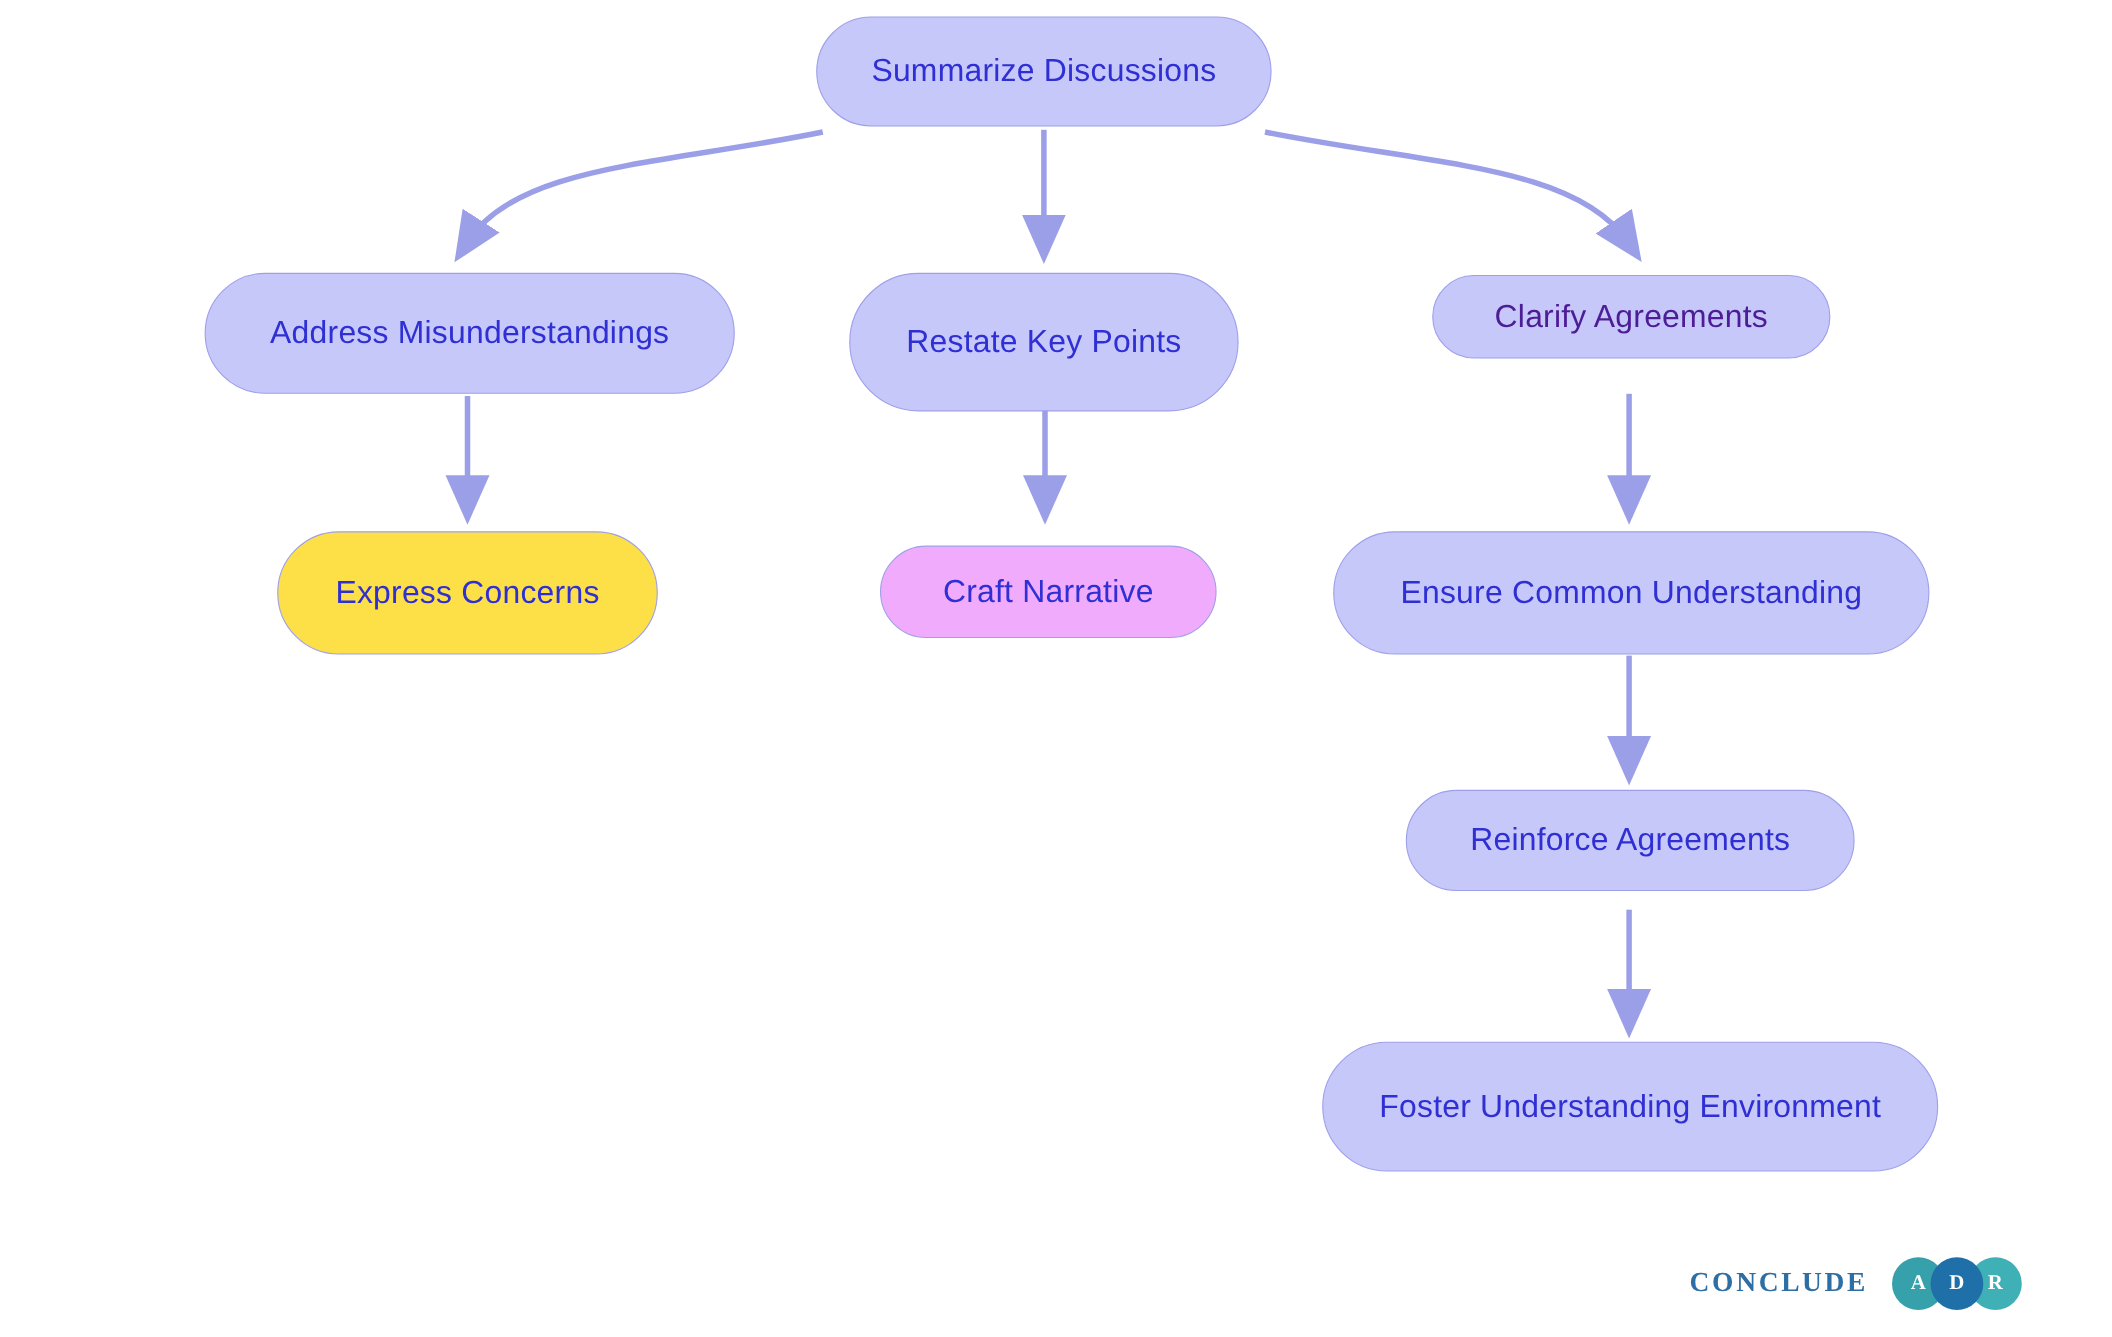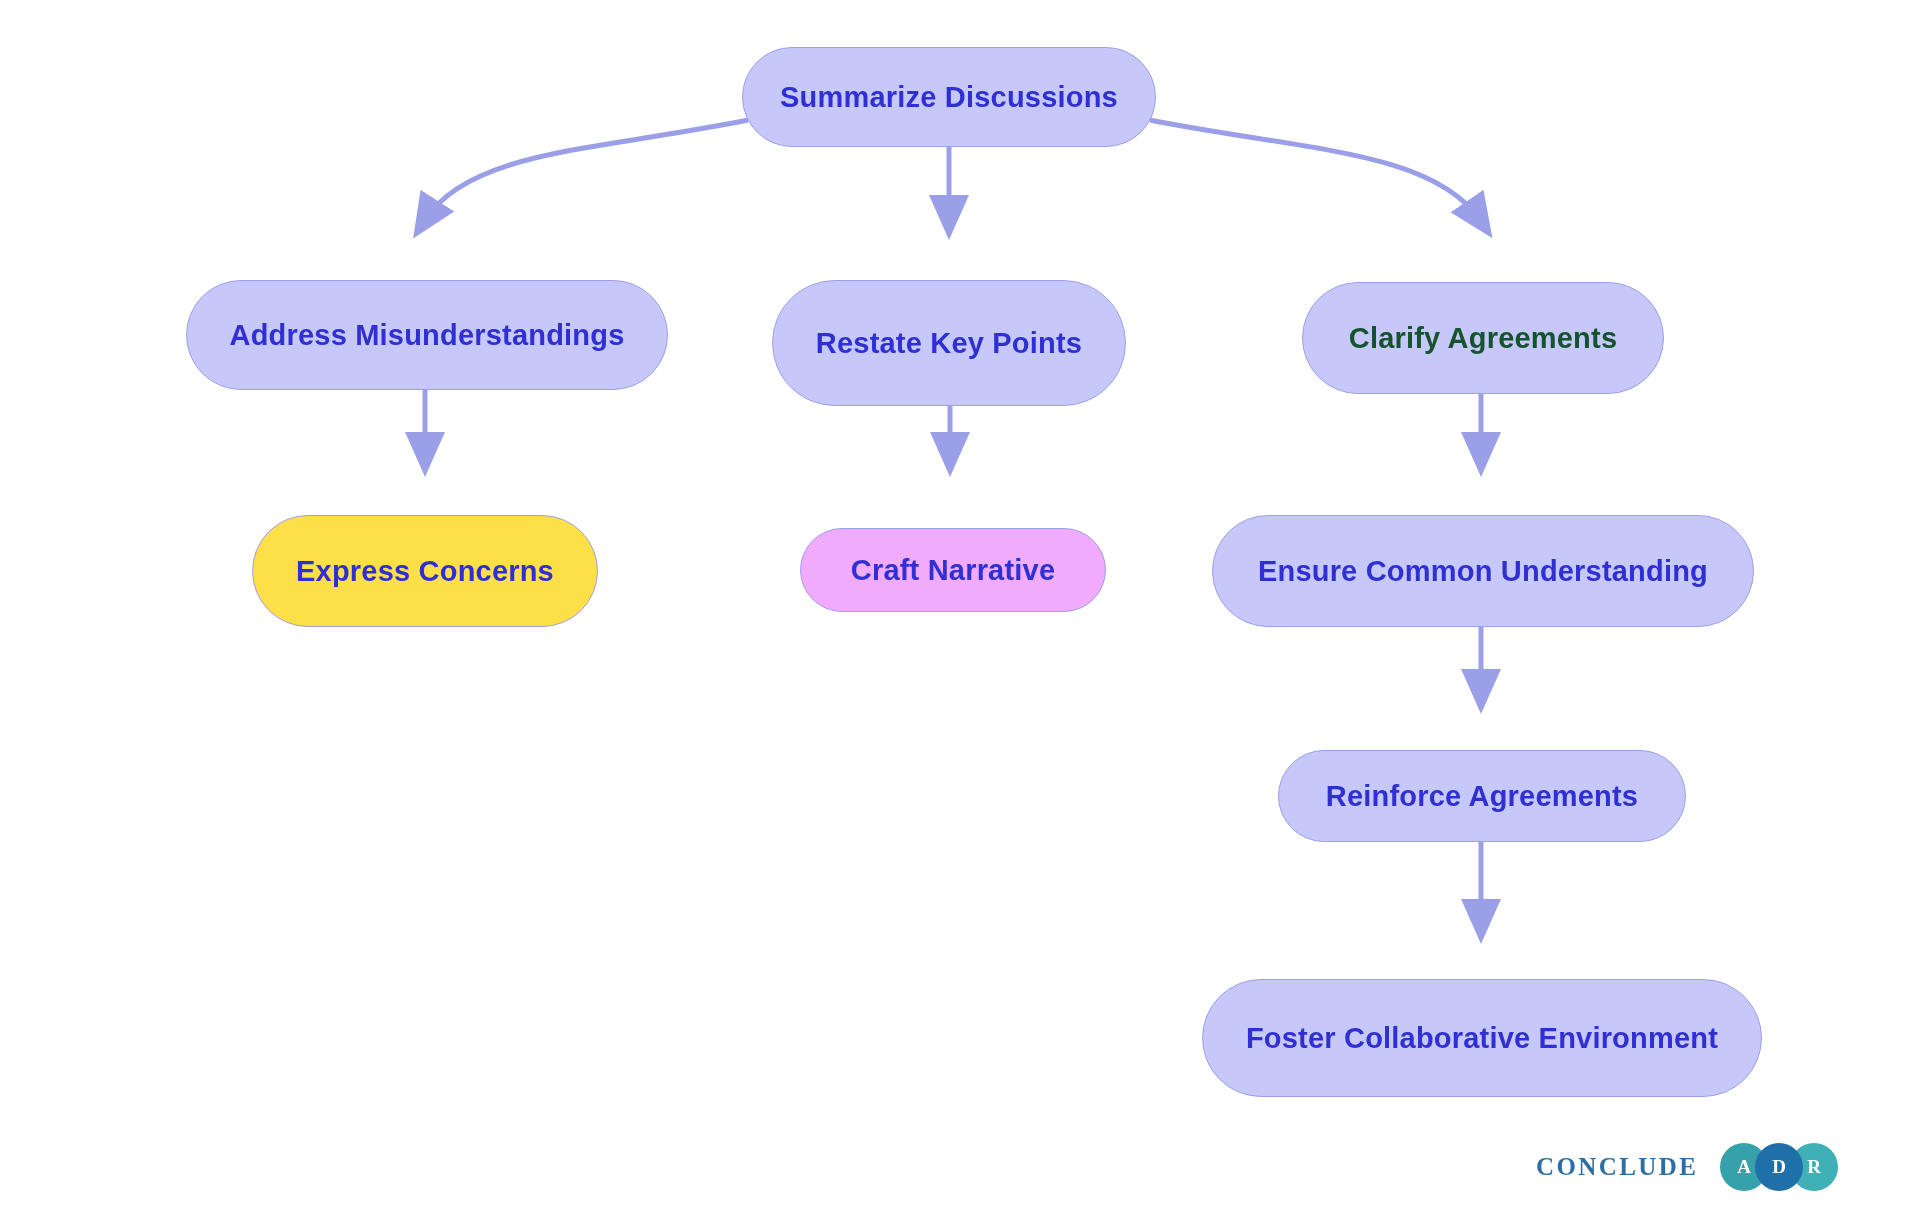--- a/index.html
+++ b/index.html
@@ -35,25 +35,24 @@
     box-sizing: border-box;
     background: #c6c8fa;
     border: 1.6px solid #9e9fe9;
     border-radius: 999px;
     display: flex;
     align-items: center;
     justify-content: center;
     color: #2f2fd4;
     font-family: "Liberation Sans", sans-serif;
     font-size: 29px;
-    font-weight: 700;
+    font-weight: 400;
     letter-spacing: 0.2px;
     white-space: nowrap;
     line-height: 1;
-    margin-top: 32px;
   }
   .node-label {
     display: block;
     padding: 0 22px;
   }
   
   #logo {
     position: absolute;
     display: flex;
     align-items: center;
@@ -125,42 +124,42 @@
   </div>
 
   <div class="node" id="node-address" style="left: 186px; top: 248px; width: 482px; height: 110px; background: rgb(198, 200, 250); border-color: rgb(158, 159, 233); color: rgb(47, 47, 212);">
     <span class="node-label">Address Misunderstandings</span>
   </div>
 
   <div class="node" id="node-restate" style="left: 772px; top: 248px; width: 354px; height: 126px; background: rgb(198, 200, 250); border-color: rgb(158, 159, 233); color: rgb(47, 47, 212);">
     <span class="node-label">Restate Key Points</span>
   </div>
 
-  <div class="node" id="node-clarify" style="left: 1302px; top: 250px; width: 362px; height: 112px; background: rgb(198, 200, 250); border-color: rgb(158, 159, 233); color: #14532d;">
+  <div class="node" id="node-clarify" style="left: 1302px; top: 250px; width: 362px; height: 76px; background: rgb(198, 200, 250); border-color: rgb(158, 159, 233); color: #4c1d95;">
     <span class="node-label">Clarify Agreements</span>
   </div>
 
   <div class="node" id="node-express" style="left: 252px; top: 483px; width: 346px; height: 112px; background: #fde047; border-color: rgb(158, 159, 233); color: rgb(47, 47, 212);">
     <span class="node-label">Express Concerns</span>
   </div>
 
   <div class="node" id="node-craft" style="left: 800px; top: 496px; width: 306px; height: 84px; background: #f0abfc; border-color: rgb(158, 159, 233); color: rgb(47, 47, 212);">
     <span class="node-label">Craft Narrative</span>
   </div>
 
   <div class="node" id="node-ensure" style="left: 1212px; top: 483px; width: 542px; height: 112px; background: rgb(198, 200, 250); border-color: rgb(158, 159, 233); color: rgb(47, 47, 212); align-items: center;">
     <span class="node-label">Ensure Common Understanding</span>
   </div>
 
   <div class="node" id="node-reinforce" style="left: 1278px; top: 718px; width: 408px; height: 92px; background: rgb(198, 200, 250); border-color: rgb(158, 159, 233); color: rgb(47, 47, 212);">
     <span class="node-label">Reinforce Agreements</span>
   </div>
 
   <div class="node" id="node-foster" style="left: 1202px; top: 947px; width: 560px; height: 118px; background: rgb(198, 200, 250); border-color: rgb(158, 159, 233); color: rgb(47, 47, 212);">
-    <span class="node-label">Foster Collaborative Environment</span>
+    <span class="node-label">Foster Understanding Environment</span>
   </div>
 
   <div id="logo" style="left: 1536px; top: 1143px;">
     <div id="logo-word" style="color: rgb(45, 110, 164);">CONCLUDE</div>
     <div id="logo-circles">
       <div class="logo-circle lc-0" style="background: rgb(54, 160, 171);">A</div>
       <div class="logo-circle lc-1" style="background: rgb(31, 111, 168);">D</div>
       <div class="logo-circle lc-2" style="background: rgb(63, 176, 181);">R</div>
     </div>
   </div>

